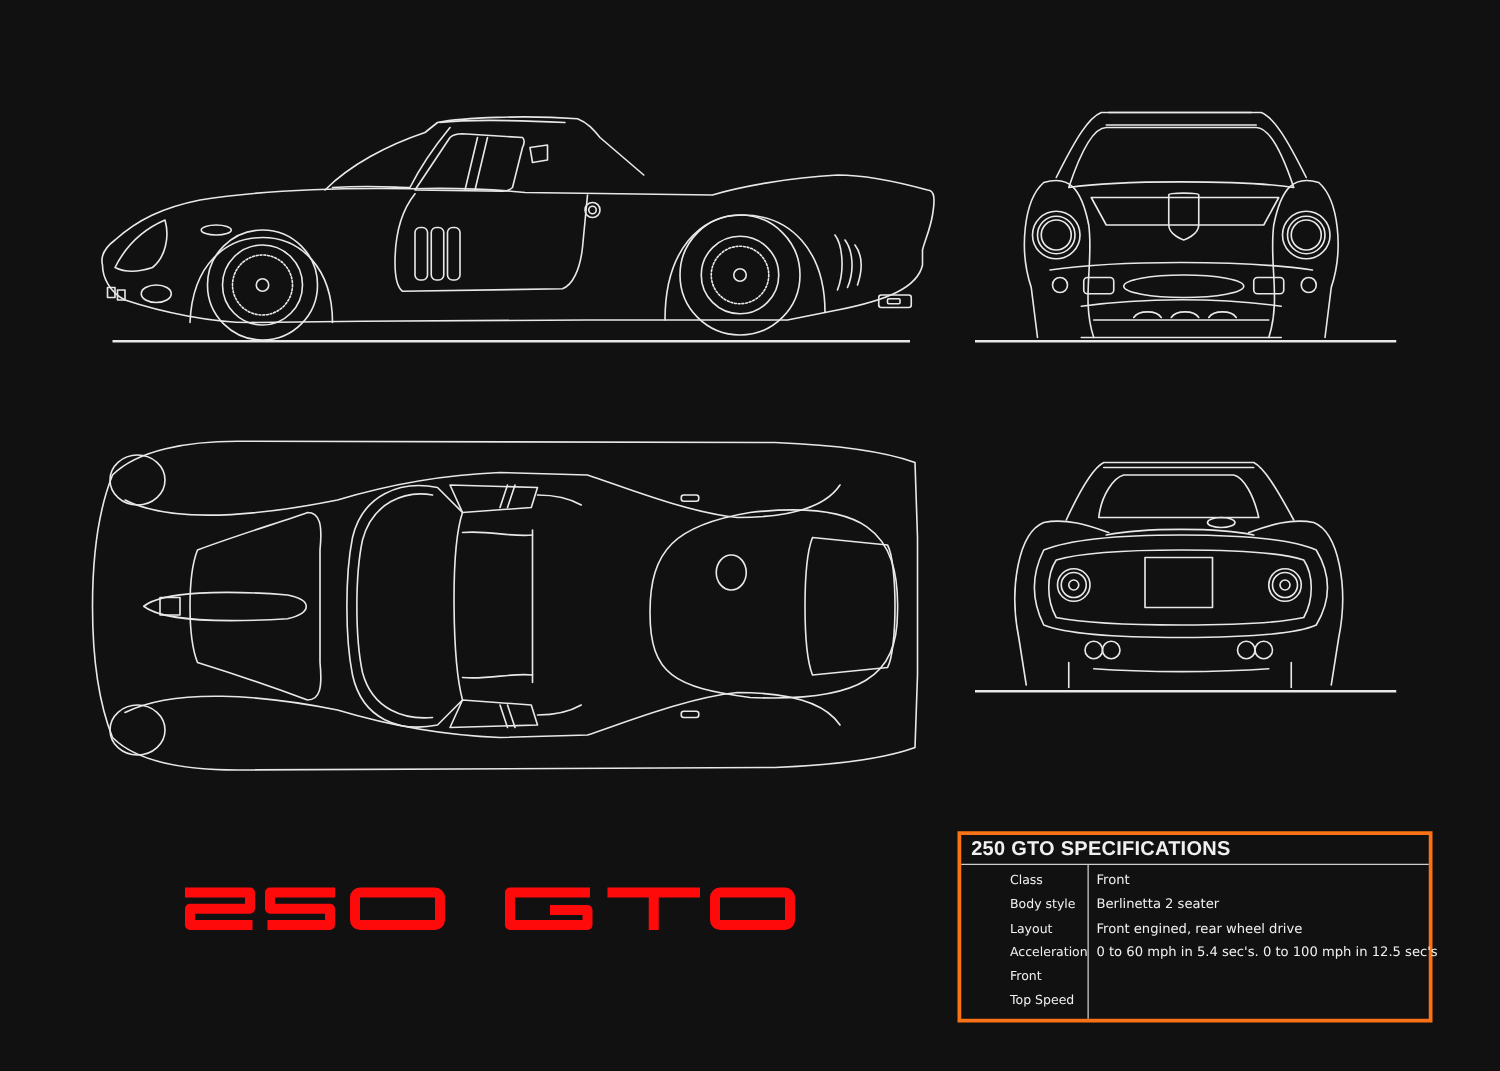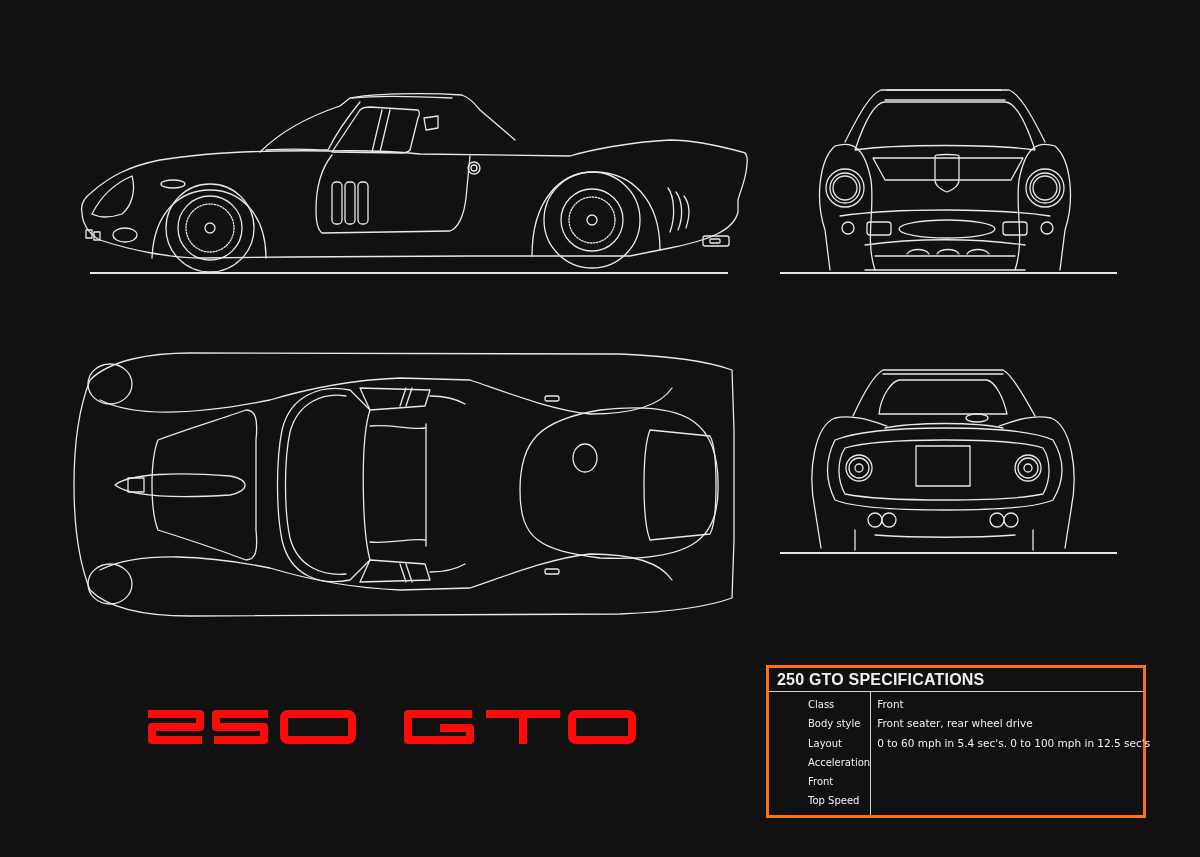--- a/index.html
+++ b/index.html
@@ -173,17 +173,18 @@
     <div class="spec-col-k">
       <div class="cell k">Class</div>
       <div class="cell k">Body style</div>
       <div class="cell k">Layout</div>
       <div class="cell k">Acceleration</div>
       <div class="cell k">Front</div>
       <div class="cell k">Top Speed</div>
     </div>
     <div class="spec-col-v">
       <div class="cell">Front</div>
-      <div class="cell">Front seater, rear wheel drive</div>
+      <div class="cell">Berlinetta 2 seater</div>
+      <div class="cell">Front engined, rear wheel drive</div>
       <div class="cell">0 to 60 mph in 5.4 sec's. 0 to 100 mph in 12.5 sec's</div>
     </div>
   </div>
 </div>
 
 </body></html>

